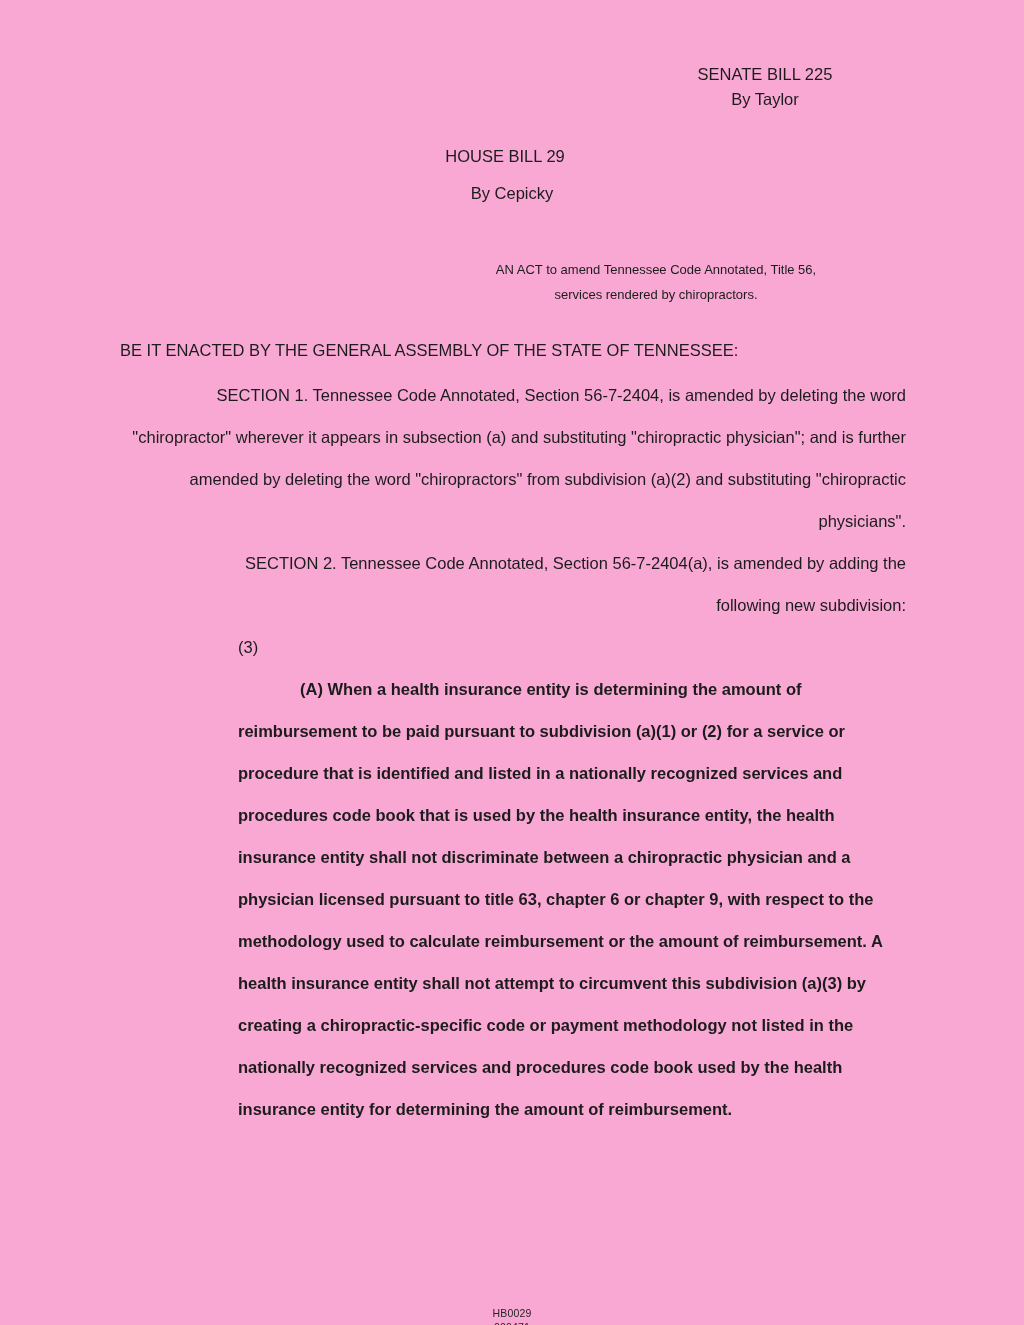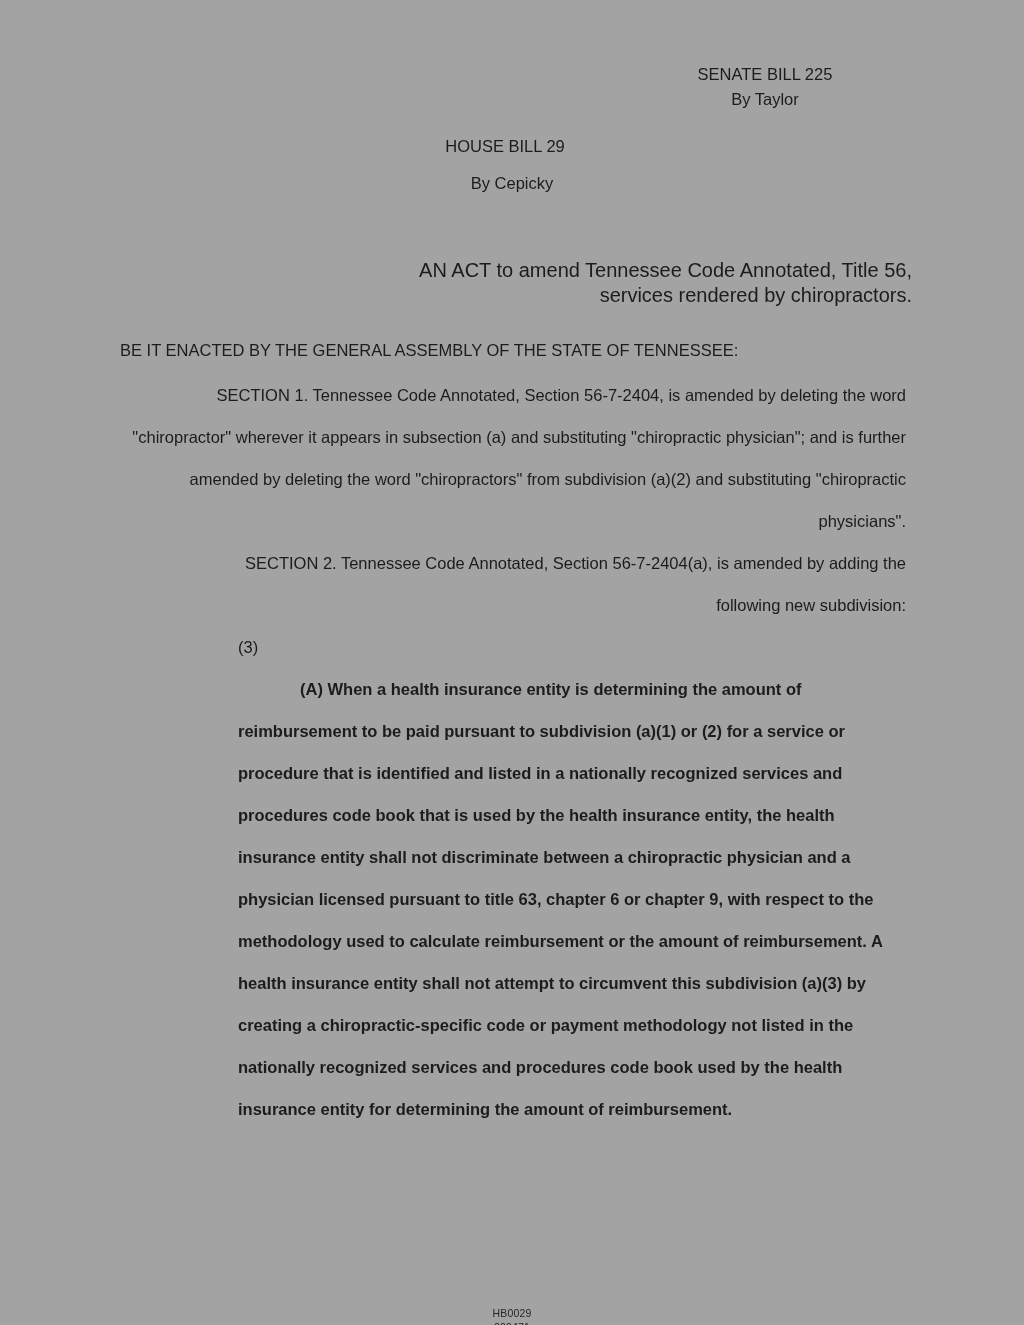--- a/index.html
+++ b/index.html
@@ -14,56 +14,56 @@
     font-family: "Liberation Sans", sans-serif;
     color: #1c1c1c;
     -webkit-font-smoothing: antialiased;
   }
 
   .page {
     position: absolute;
     inset: 0;
     width: 1024px;
     height: 1325px;
-    background: #a3a3a3;
+    background: #f9a8d4;
     overflow: hidden;
   }
 
   
   .senate-block {
     position: absolute;
     left: 600px;
     top: 62px;
     width: 330px;
     text-align: center;
     font-size: 16.5px;
     line-height: 25px;
   }
 
   .house-block {
     position: absolute;
     left: 340px;
-    top: 134px;
+    top: 144px;
     width: 330px;
     text-align: center;
     font-size: 16.5px;
     line-height: 25px;
   }
   .house-by {
     margin-top: 12px;
     margin-left: 14px;
   }
 
   .act-block {
     position: absolute;
     left: 400px;
     top: 258px;
     width: 512px;
-    text-align: right;
-    font-size: 20px;
+    text-align: center;
+    font-size: 13px;
     line-height: 24.5px;
   }
 
   
   .body-text {
     position: absolute;
     left: 120px;
     top: 340px;
     width: 786px;
     font-size: 16.5px;

